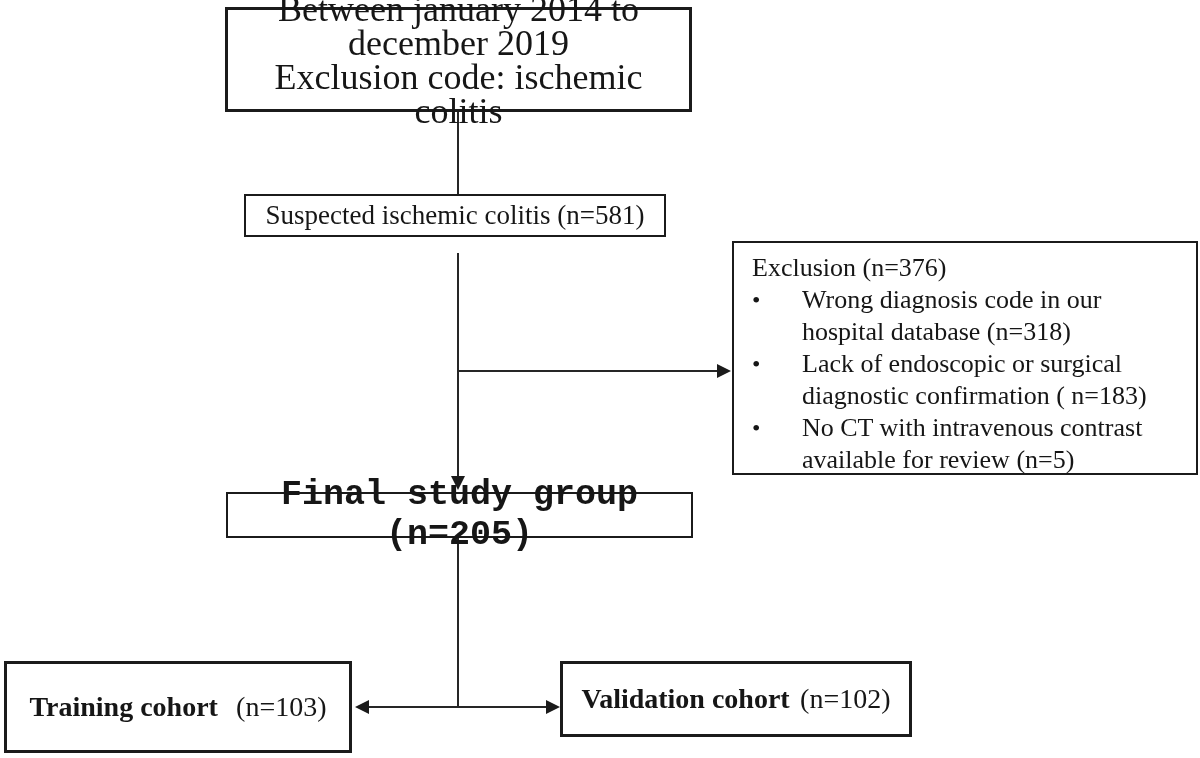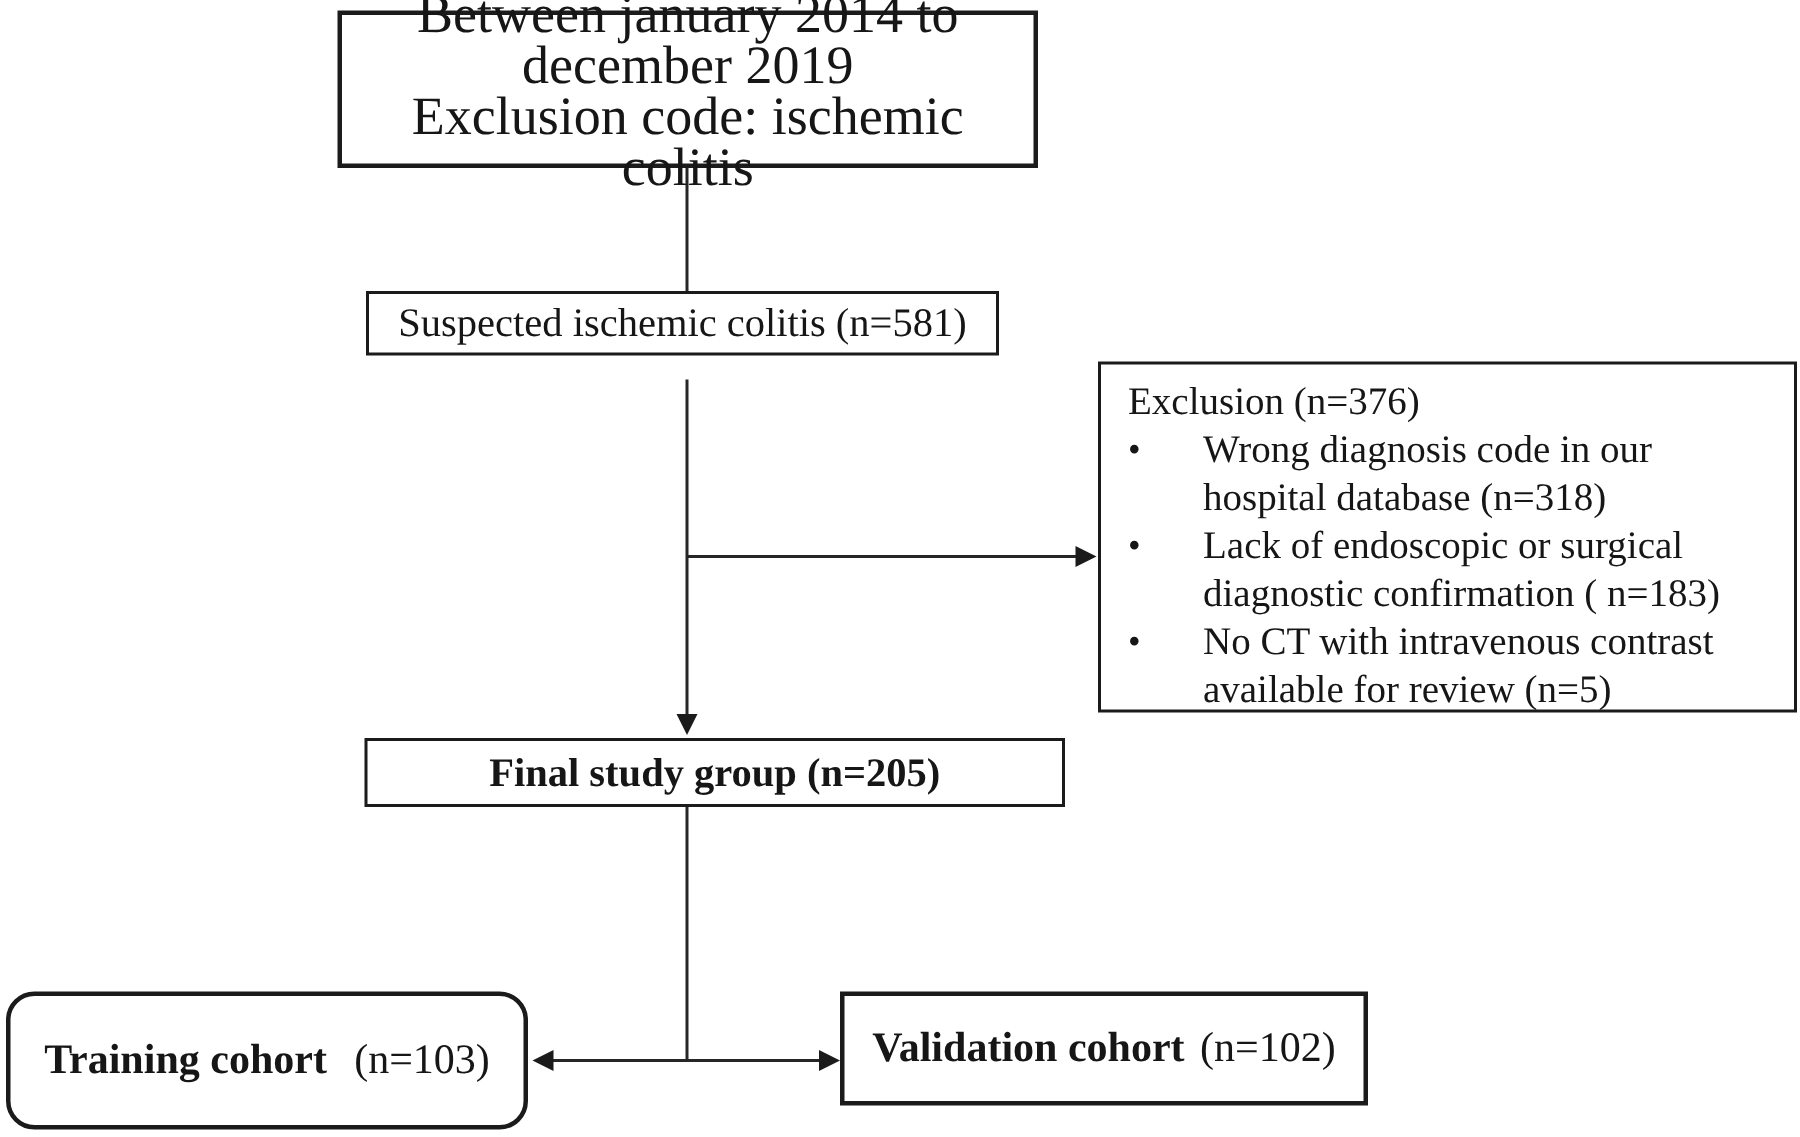--- a/index.html
+++ b/index.html
@@ -47,29 +47,29 @@
     font-size: 27px;
     margin-left: 19px;
   }
   .box-exclusion {
     left: 732px; top: 241px; width: 466px; height: 234px;
     font-size: 26px;
     line-height: 32px;
     padding: 9px 8px 0 18px;
   }
   .box-final {
-    left: 243px; top: 492px; width: 467px; height: 46px;
-    font-size: 27px;
+    left: 226px; top: 492px; width: 467px; height: 46px;
+    font-size: 35px;
     font-weight: 700;
+    font-family: Liberation Mono, monospace;
   }
   .box-training {
     left: 4px; top: 661px; width: 348px; height: 92px;
     border-width: 3px;
     font-size: 28px;
-    border-radius: 19px;
   }
   .box-validation {
     left: 560px; top: 661px; width: 352px; height: 76px;
     border-width: 3px;
     font-size: 28px;
   }
   .label-bold { font-weight: 700; }
   .label-rest { font-weight: 400; }
   .box-training .label-rest { margin-left: 0.40em; }
   .box-validation .label-rest { margin-left: 0.12em; }

